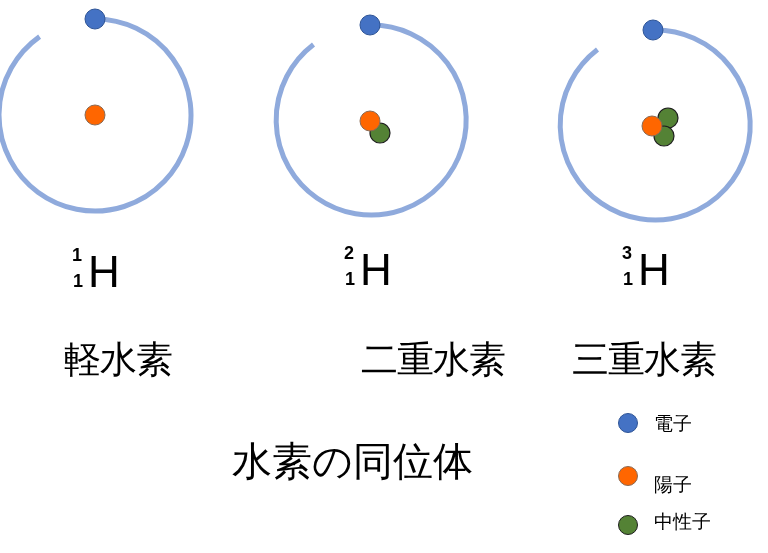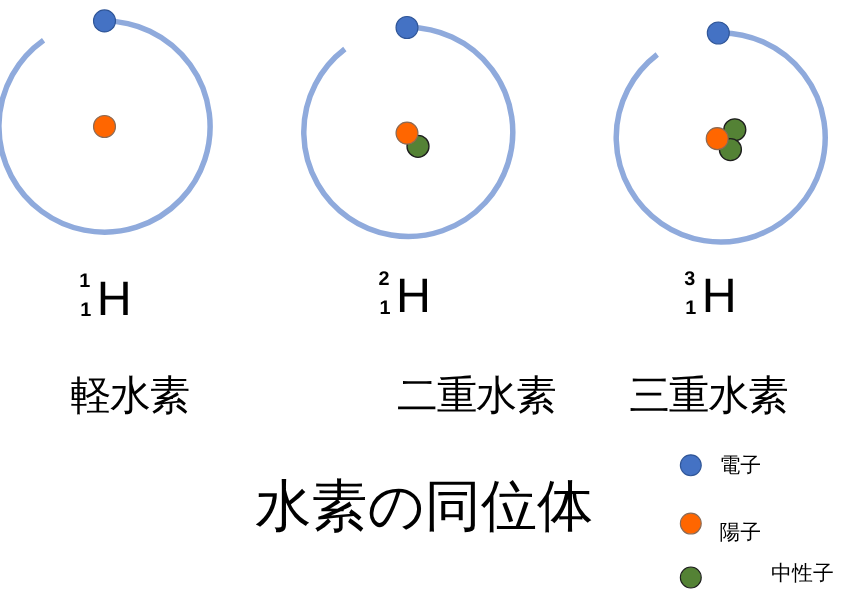--- a/index.html
+++ b/index.html
@@ -5,21 +5,21 @@
   html, body { margin:0; padding:0; background:#ffffff; }
   body { width:768px; height:553px; position:relative; overflow:hidden;
          font-family:"DejaVu Sans","Liberation Sans",sans-serif; color:#000; }
   svg.atoms { position:absolute; left:0; top:0; }
   .label-iso { position:absolute; height:60px; width:120px; }
   .iso-mass, .iso-num { position:absolute; font-family:"Liberation Sans",sans-serif;
          font-weight:bold; font-size:18px; line-height:18px; }
   .iso-sym { position:absolute; font-family:"Liberation Sans",sans-serif;
          font-size:44px; line-height:44px; }
   .name { position:absolute; font-size:37px; line-height:44px; white-space:nowrap; letter-spacing:-1px; }
-  .title { position:absolute; left:232px; top:436px; font-size:51px; line-height:50px; white-space:nowrap; }
+  .title { position:absolute; left:232px; top:436px; font-size:40px; line-height:50px; white-space:nowrap; }
   .legend-item { position:absolute; left:618px; height:26px; }
   .legend-dot { position:absolute; left:0; top:0; width:20px; height:20px; border-radius:50%; box-sizing:border-box; }
   .legend-text { position:absolute; left:36px; top:-2px; font-size:19px; line-height:24px; white-space:nowrap; }
 </style>
 </head>
 <body>
 
 <svg class="atoms" width="768" height="260" viewBox="0 0 768 260">
 
   <g>
@@ -70,15 +70,15 @@
   <div class="legend-item" style="top:413px;">
     <span class="legend-dot" style="background:#4472c4; border:1px solid #2f5597;"></span>
     <span class="legend-text">電子</span>
   </div>
   <div class="legend-item" style="top:466px;">
     <span class="legend-dot" style="background:#ff6600; border:1px solid #8a6a55;"></span>
     <span class="legend-text" style="top:6px;">陽子</span>
   </div>
   <div class="legend-item" style="top:515px;">
     <span class="legend-dot" style="background:#548235; border:1.5px solid #1e1e1e;"></span>
-    <span class="legend-text" style="top:-6px;margin-left:47px;">中性子</span>
+    <span class="legend-text" style="top:-6px;">中性子</span>
   </div>
 </div>
 
 </body></html>

